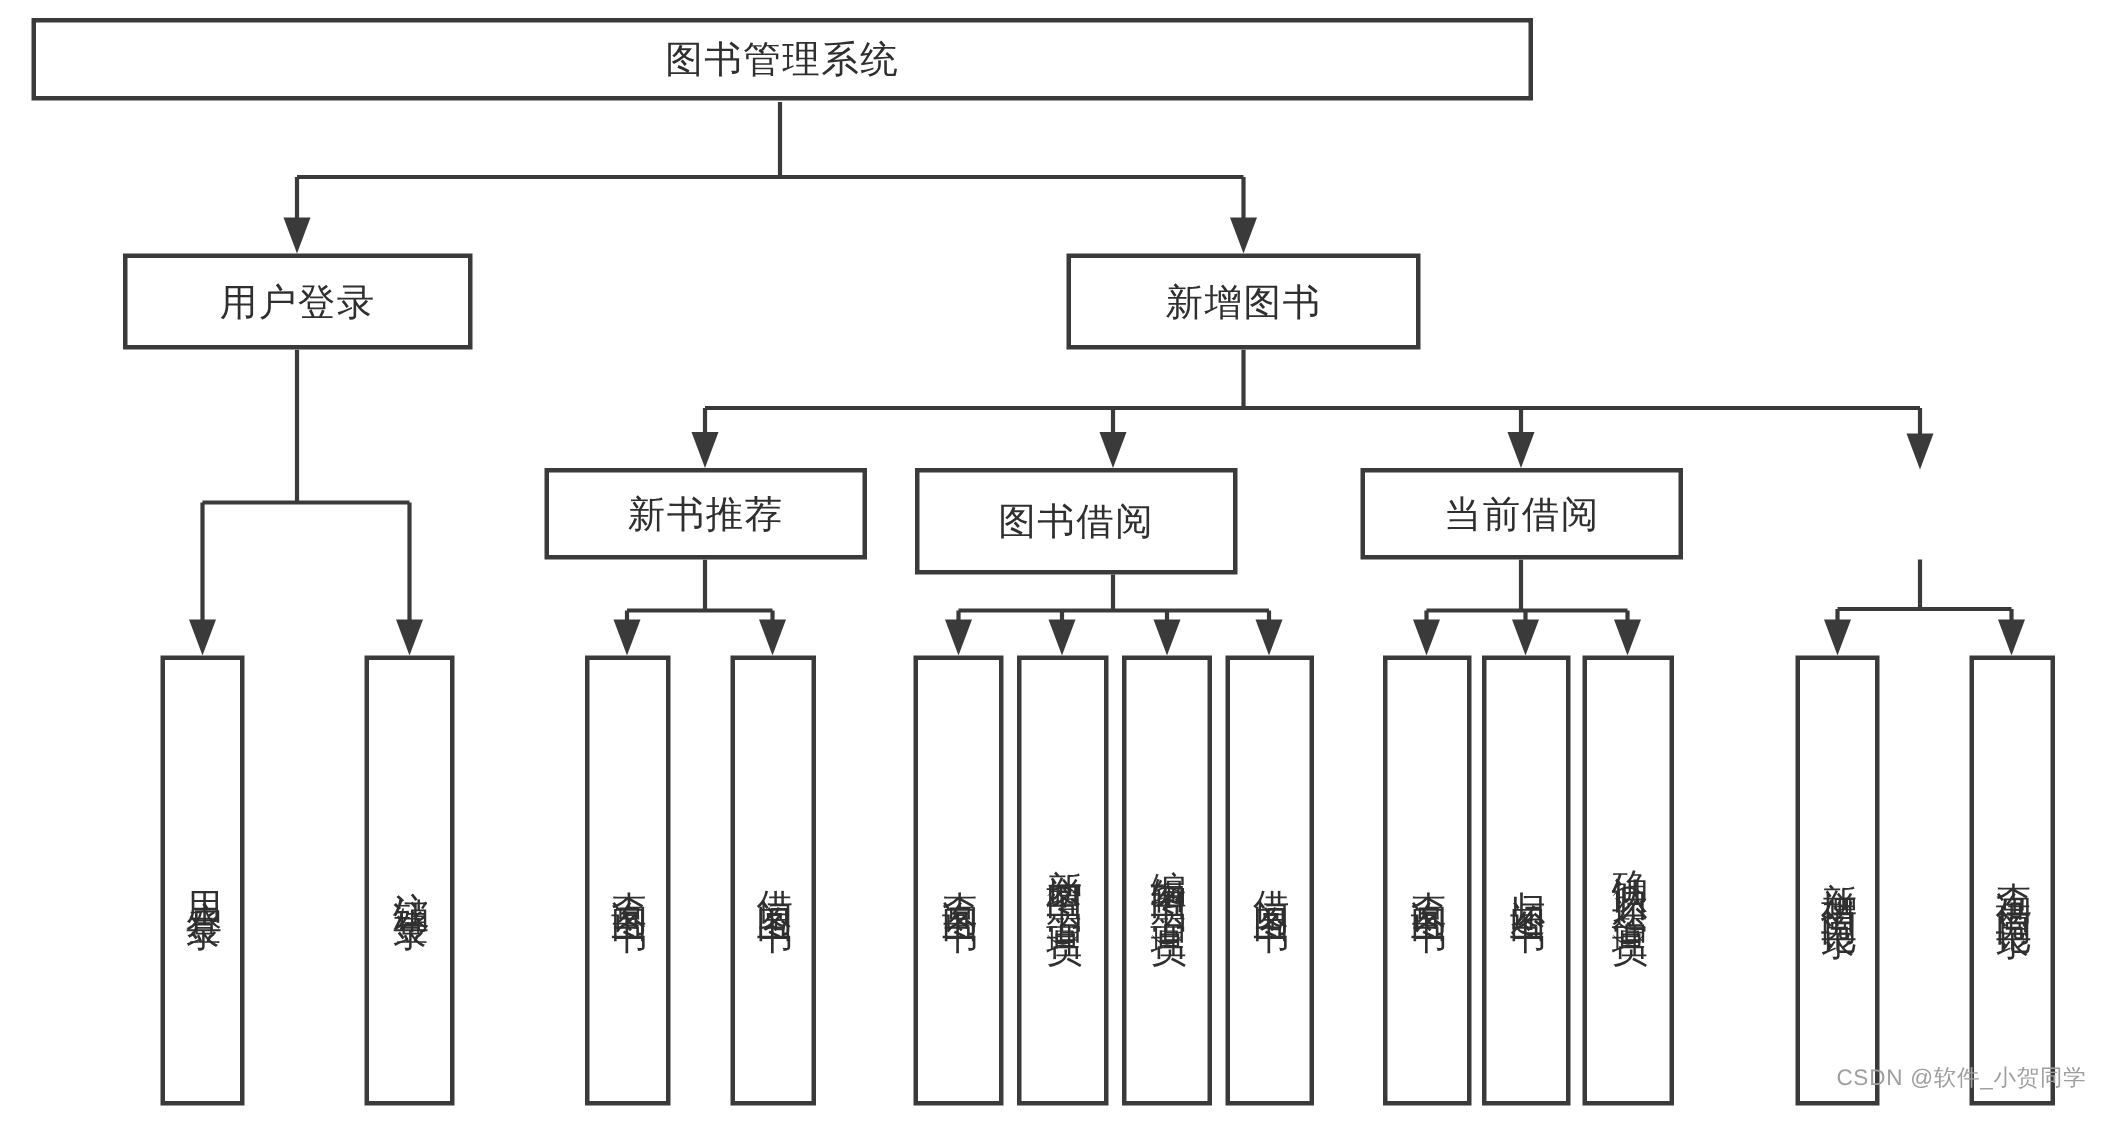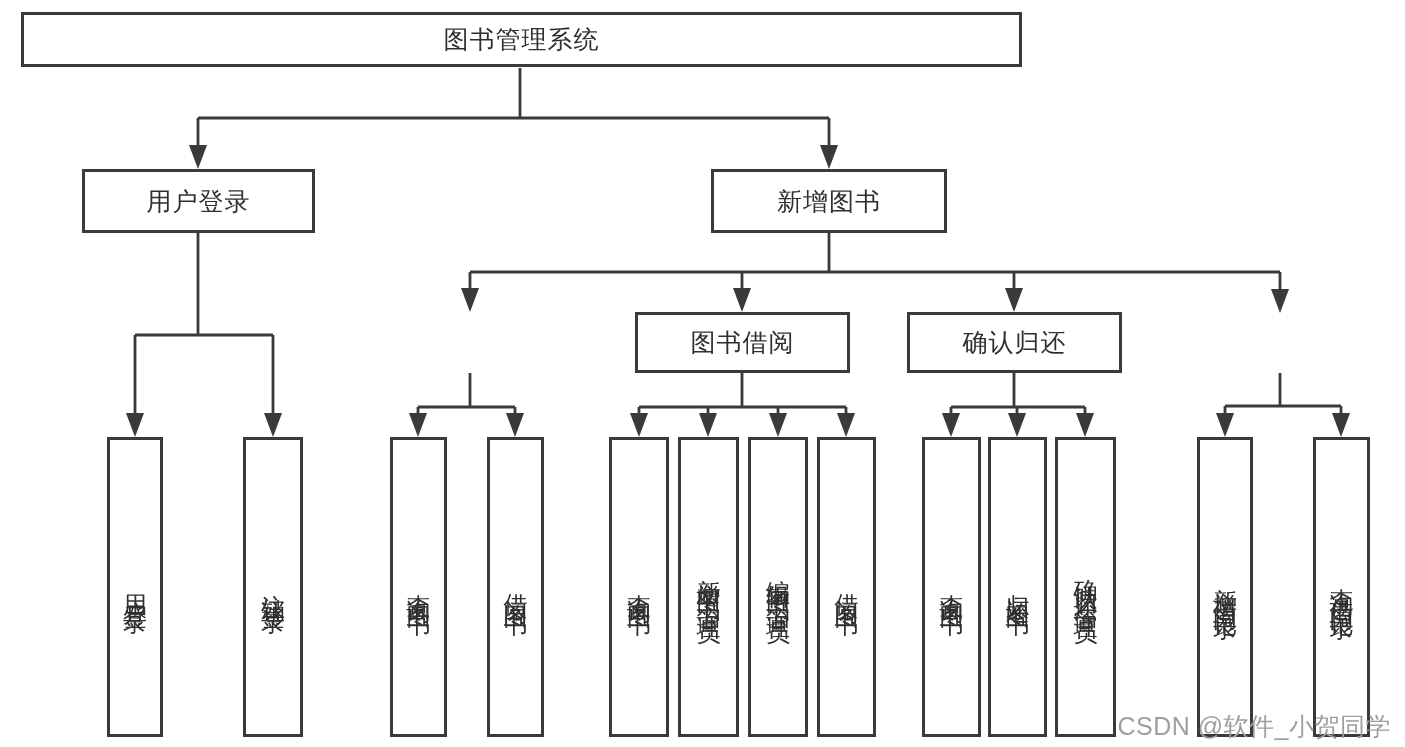--- a/index.html
+++ b/index.html
@@ -37,23 +37,23 @@
   .node.v .label{
     writing-mode:vertical-rl;
     text-orientation:mixed;
     font-size:24px;
     letter-spacing:6px;
     line-height:1;
     white-space:nowrap;
   }
   .watermark{
     position:absolute;
-    right:14px;bottom:4px;
+    right:14px;bottom:19px;
     z-index:5;
-    font-size:25px;
+    font-size:15px;
     color:var(--watermark);
     letter-spacing:0.5px;
     white-space:nowrap;
   }
 </style>
 </head>
 <body>
 
 <div class="stage">
 
@@ -116,25 +116,28 @@
     <span class="label">图书管理系统</span>
   </div>
 
   <div class="node h" style="left:82px;top:169px;width:233px;height:64px">
     <span class="label">用户登录</span>
   </div>
   <div class="node h" style="left:711px;top:169px;width:236px;height:64px">
     <span class="label">新增图书</span>
   </div>
 
-  <div class="node h" style="left:635px;top:312px;width:215px;height:61px">
+  <div class="node h" style="left:363px;top:312px;width:215px;height:61px">
+    <span class="label">新书推荐</span>
+  </div>
+  <div class="node h" style="left:610px;top:312px;width:215px;height:71px">
     <span class="label">图书借阅</span>
   </div>
   <div class="node h" style="left:907px;top:312px;width:215px;height:61px">
-    <span class="label">确认归还</span>
+    <span class="label">当前借阅</span>
   </div>
 
   <div class="node v" style="left:107px;top:437px;width:56px;height:300px">
     <span class="label">用户登录</span>
   </div>
   <div class="node v" style="left:243px;top:437px;width:60px;height:300px">
     <span class="label">注销登录</span>
   </div>
 
   <div class="node v" style="left:390px;top:437px;width:57px;height:300px">

